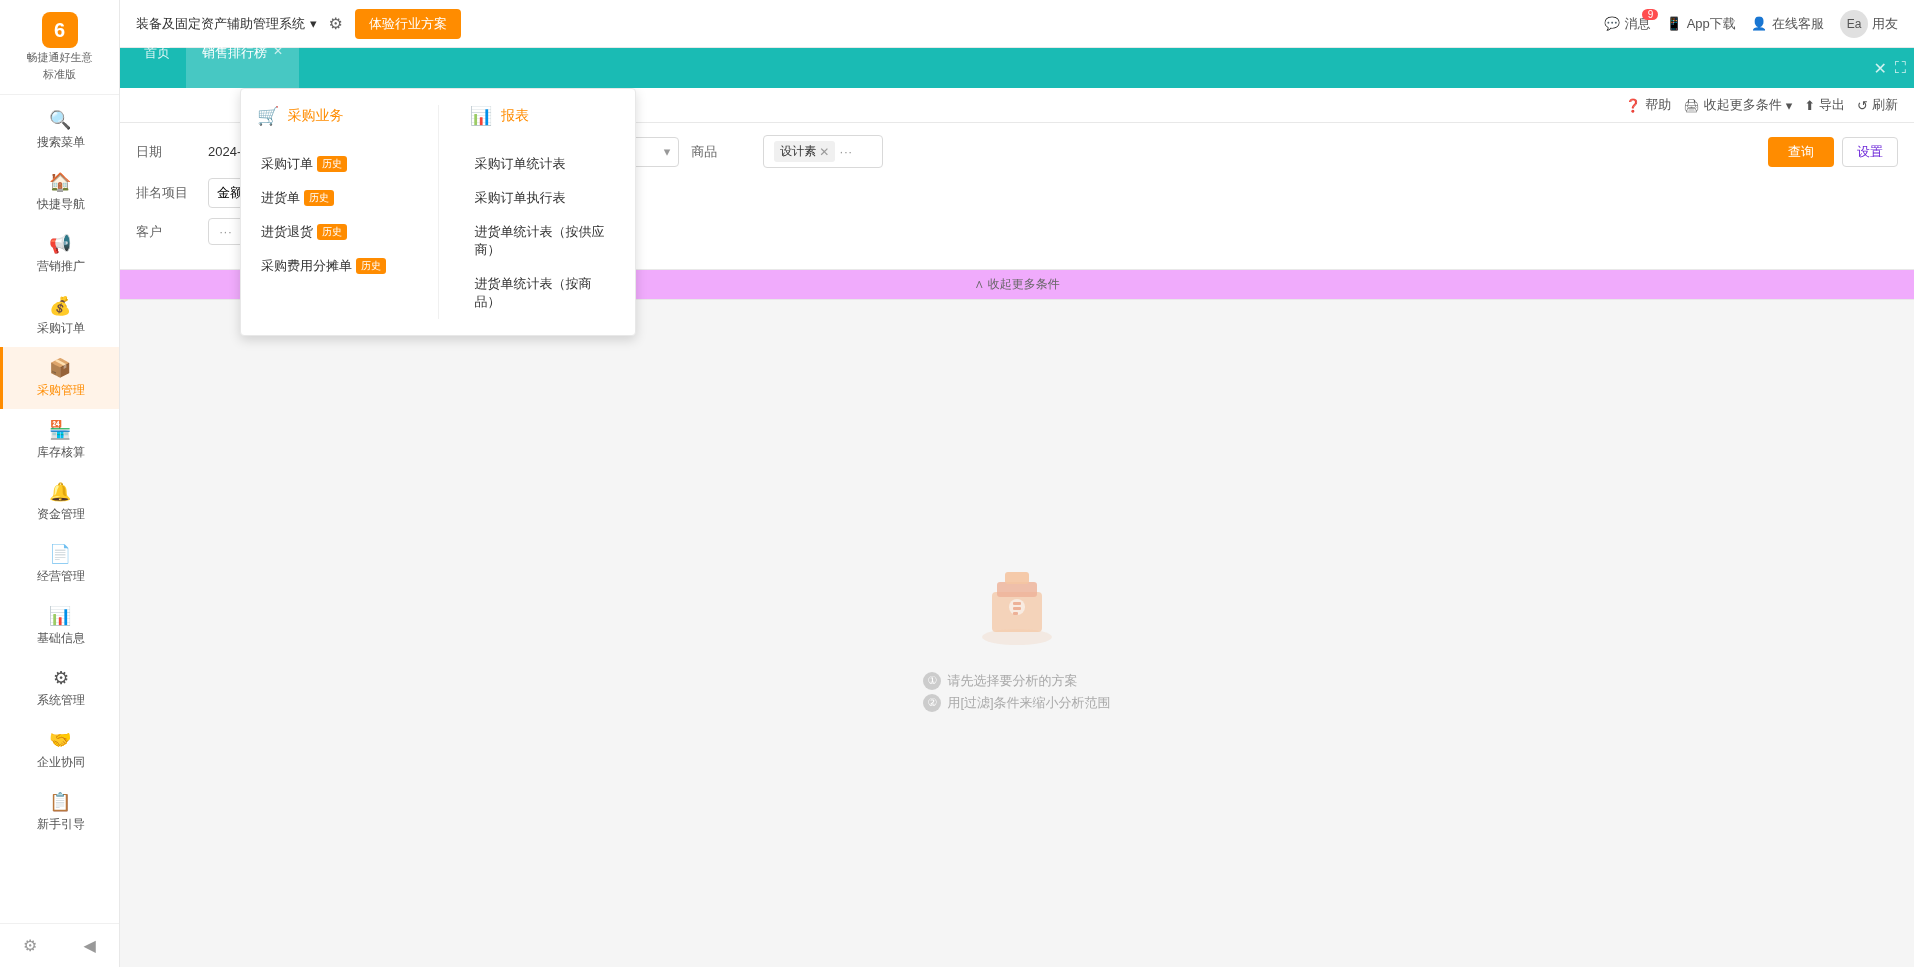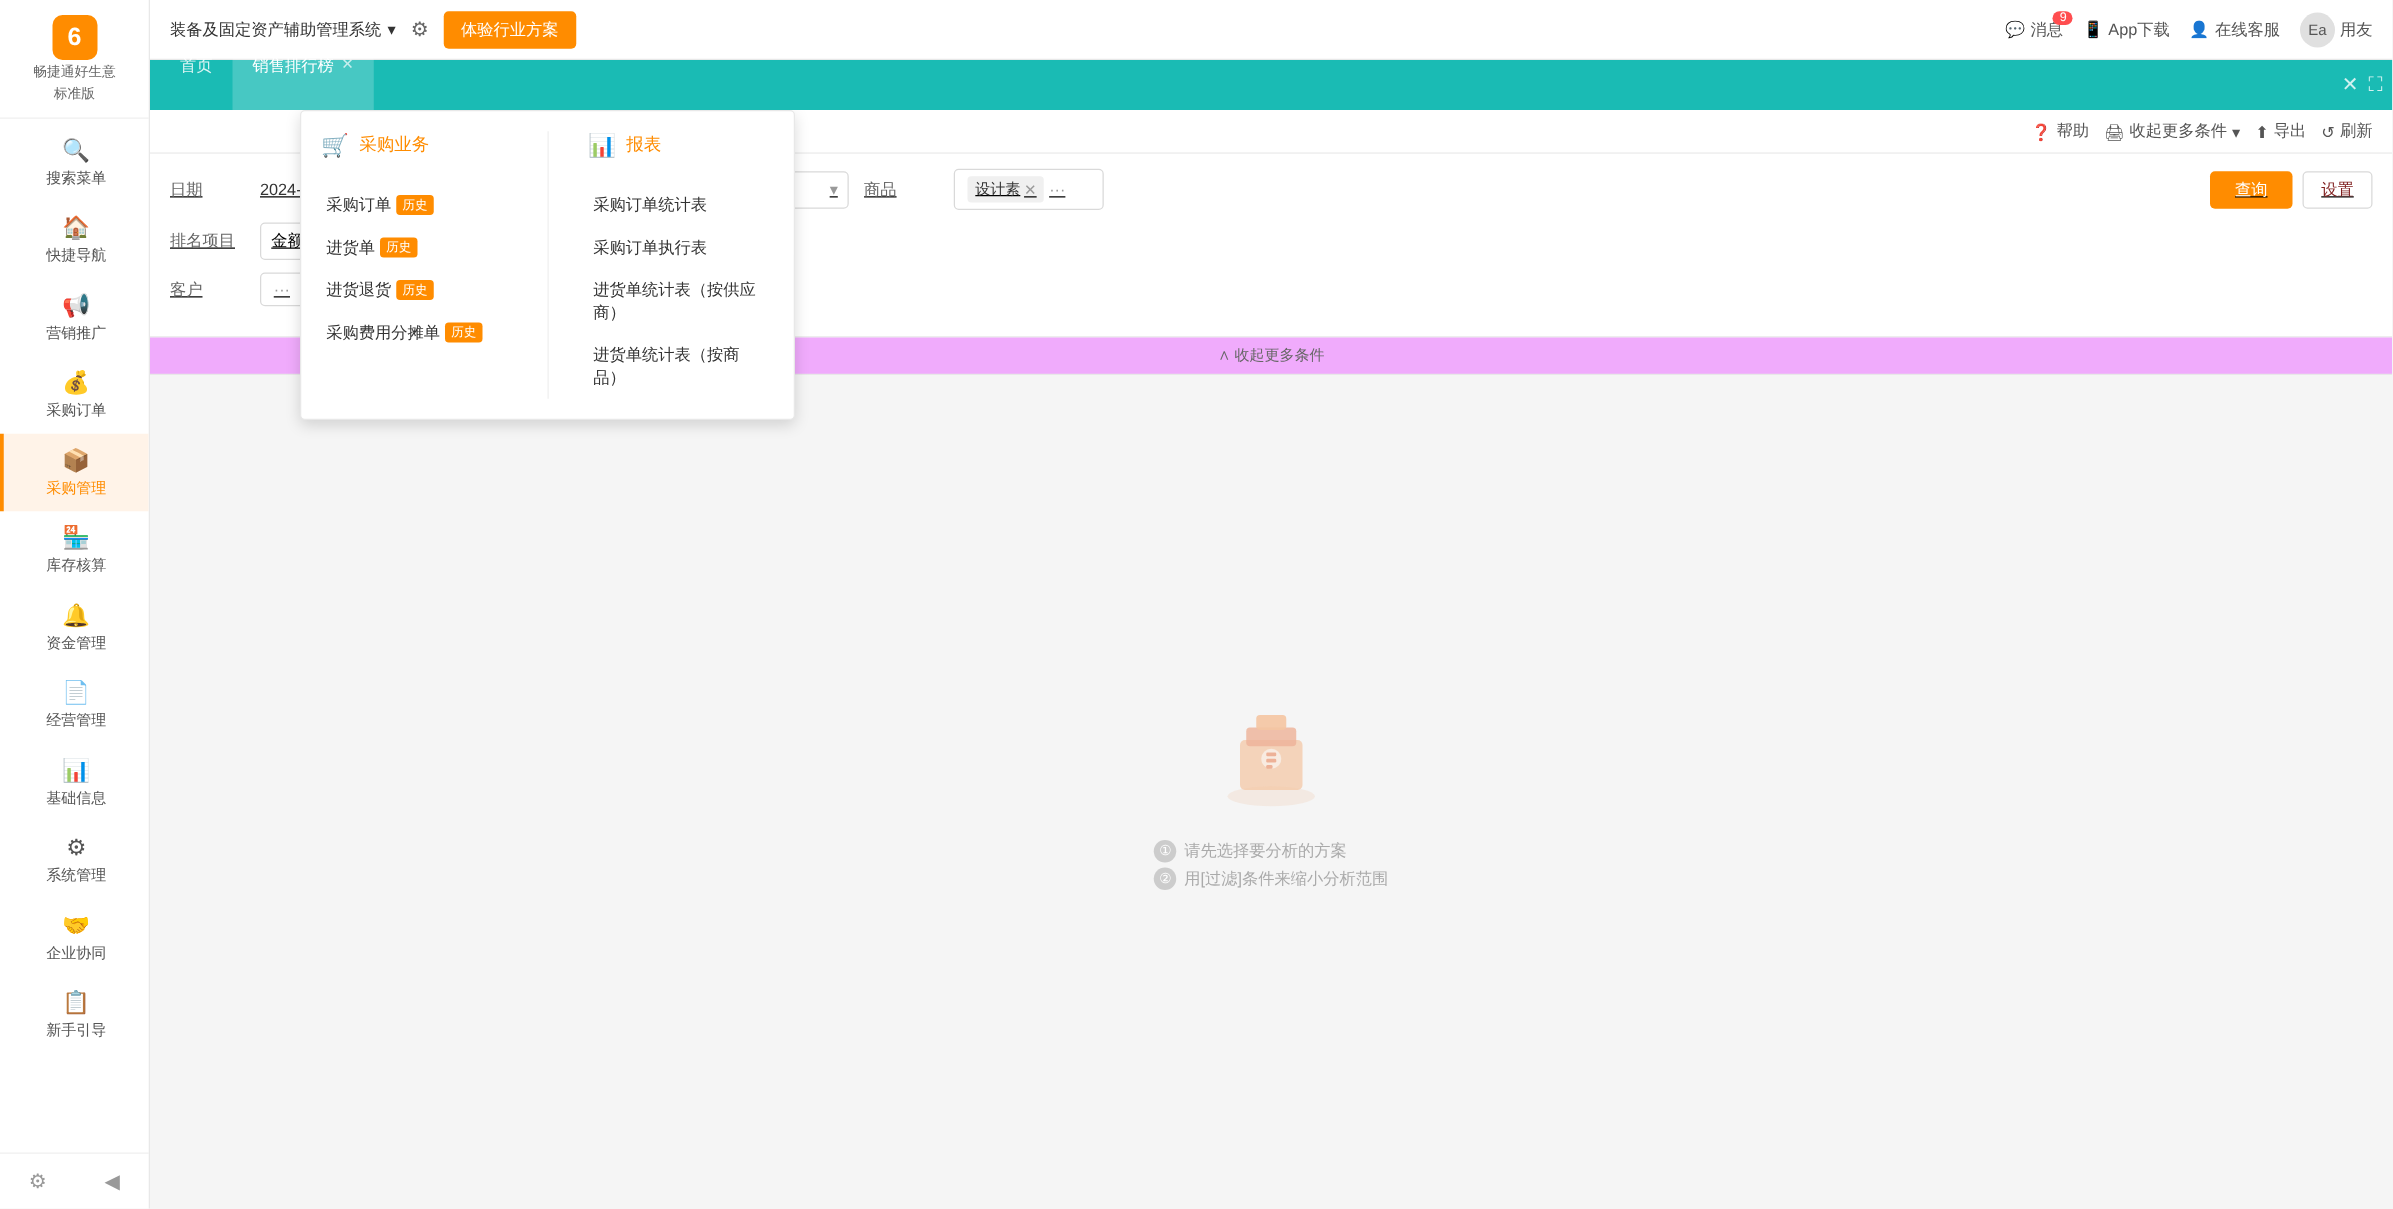--- a/index.html
+++ b/index.html
@@ -177,21 +177,20 @@
       flex-direction: column;
       overflow: hidden;
       background: #f5f5f5;
     }
 
     
     .filter-bar {
       background: #fff;
       padding: 12px 16px;
       border-bottom: 1px solid #e8e8e8;
-      text-decoration: underline;
     }
     .filter-row {
       display: flex;
       align-items: center;
       gap: 12px;
       margin-bottom: 10px;
     }
     .filter-row:last-child { margin-bottom: 12px; }
     .filter-label {
       color: #666;
@@ -233,21 +232,21 @@
       background: #ff8c00;
       color: white;
       border: none;
       padding: 6px 20px;
       border-radius: 4px;
       cursor: pointer;
       font-size: 13px;
     }
     .btn-settings {
       border: 1px solid #d9d9d9;
-      color: #7f1d1d;
+      color: #6d28d9;
       padding: 5px 14px;
       border-radius: 4px;
       cursor: pointer;
       font-size: 13px;
       background: #fff;
     }
     .toolbar-actions {
       display: flex;
       align-items: center;
       gap: 12px;

